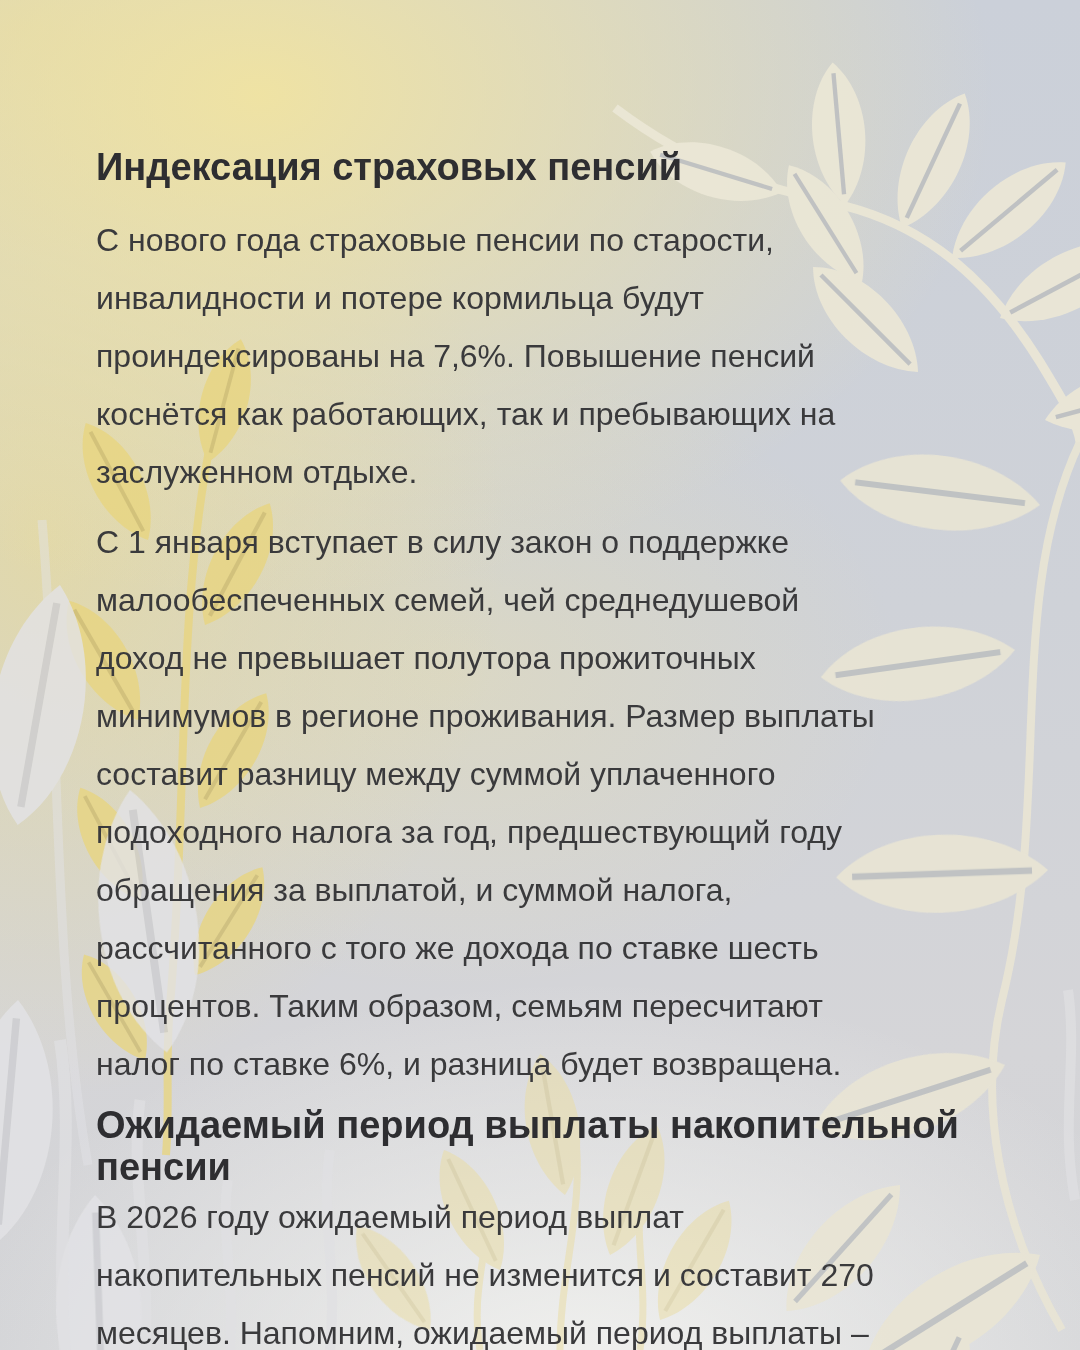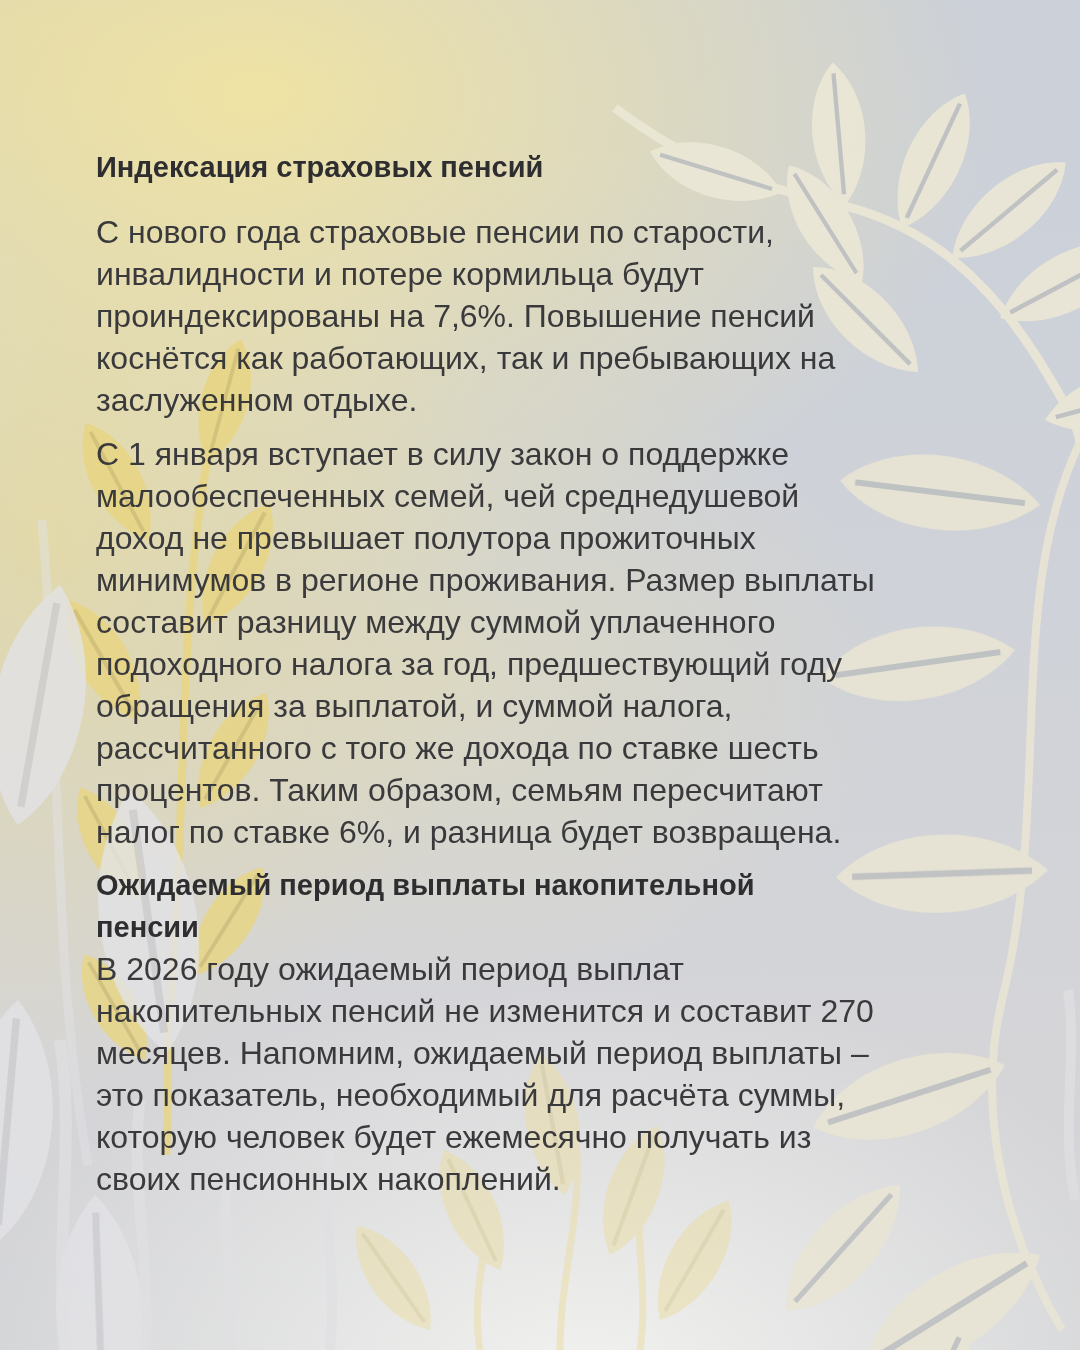--- a/index.html
+++ b/index.html
@@ -26,30 +26,30 @@
   .content {
     position: absolute;
     left: 96px;
     top: 146px;
     width: 952px;
     color: #3a3a3c;
   }
   .sec { margin: 0; }
   .heading {
     margin: 0;
-    font-size: 29px;
+    font-size: 38px;
     line-height: 42px;
     font-weight: 700;
     color: #2e2e31;
     white-space: pre-line;
   }
   .body-text {
     margin: 0;
     font-size: 32px;
-    line-height: 42px;
+    line-height: 58px;
     font-weight: 400;
     white-space: pre-line;
   }
   .sec-1 .heading { margin-bottom: 23px; }
   .sec-2 { margin-top: 12px; }
   .sec-3 { margin-top: 11px; }
 </style>
 </head>
 <body>
 

